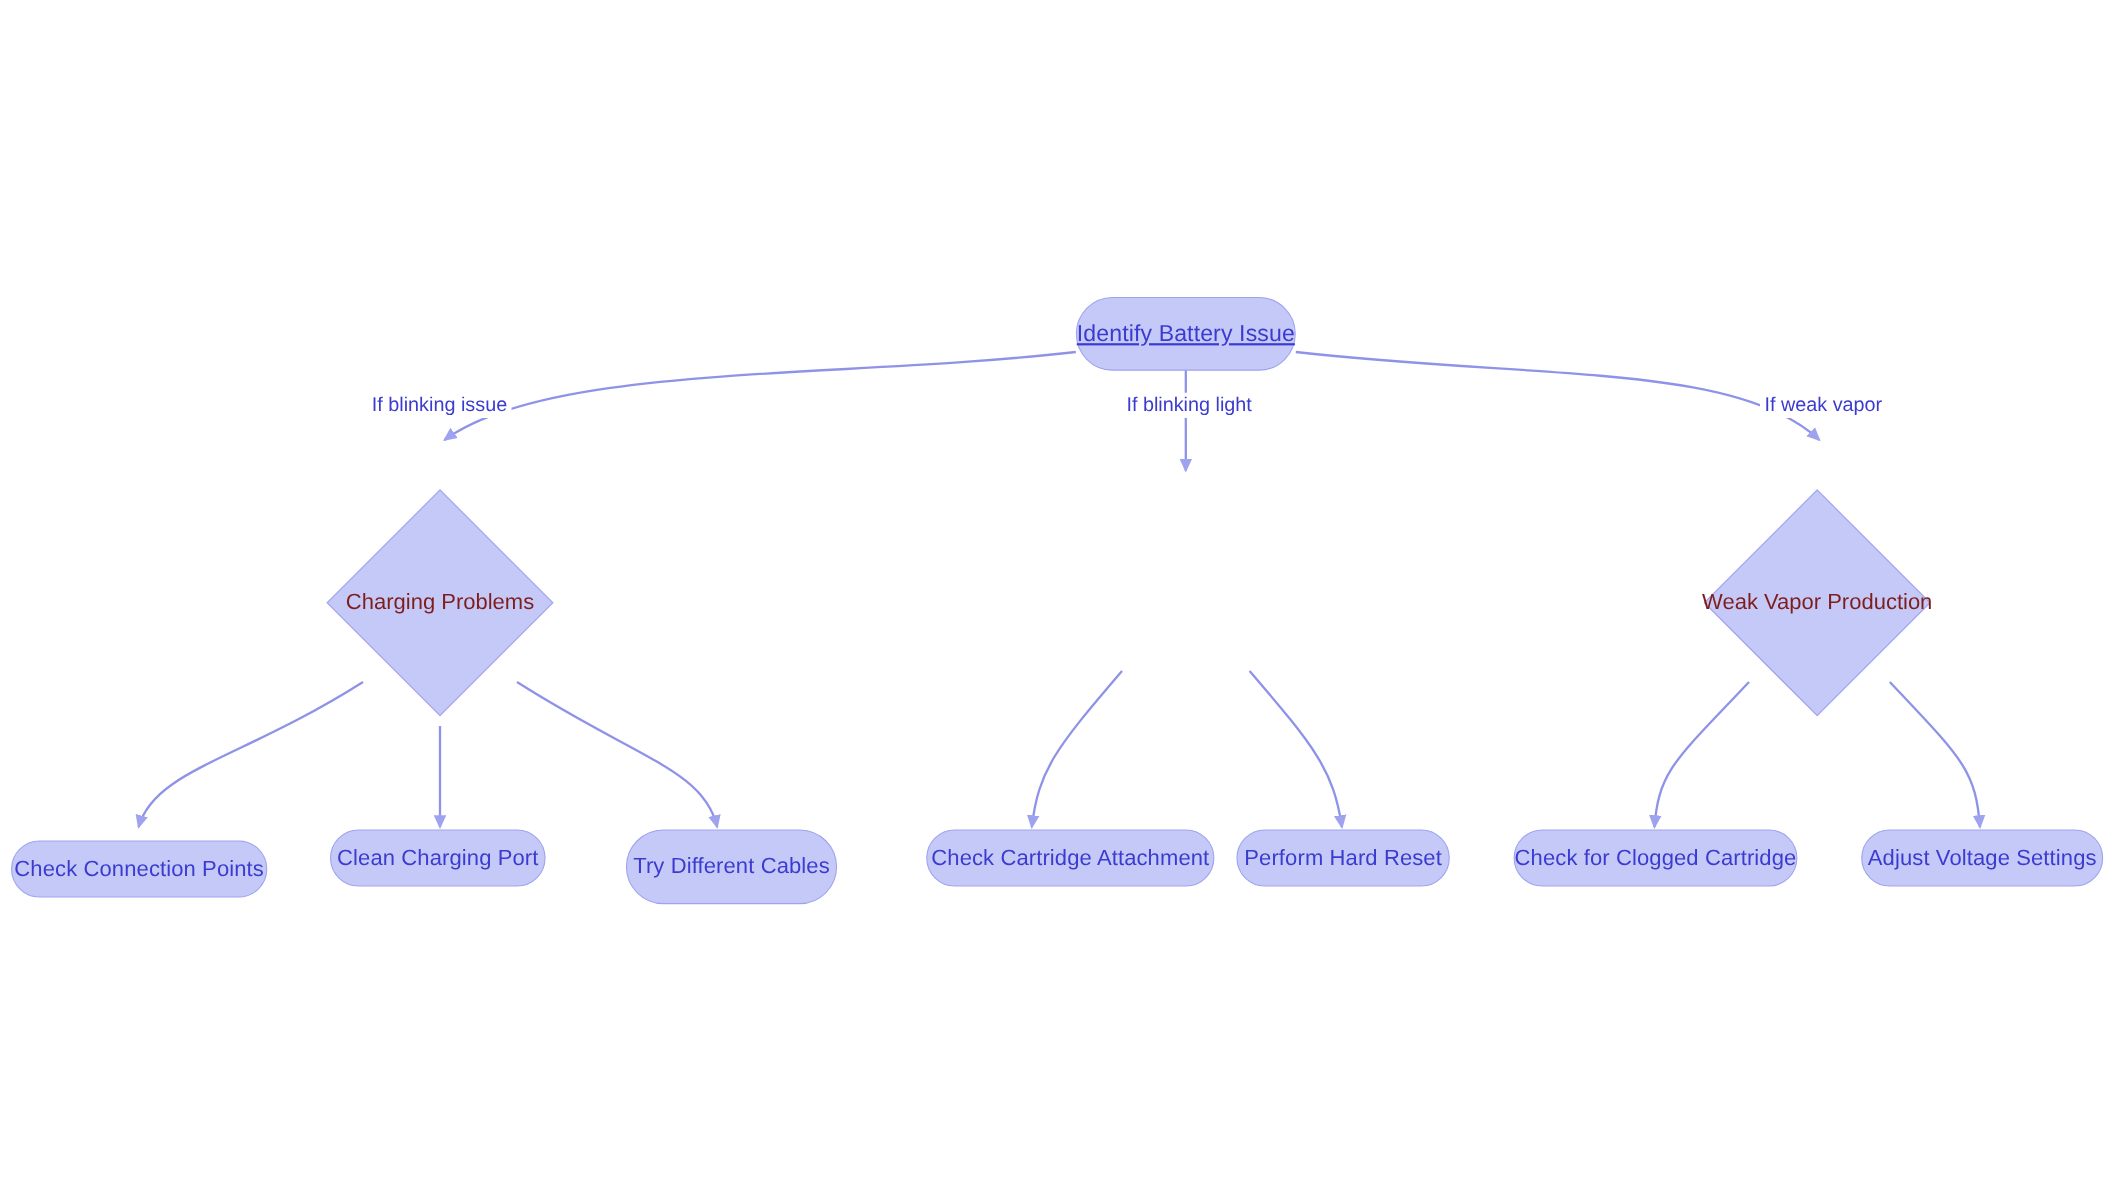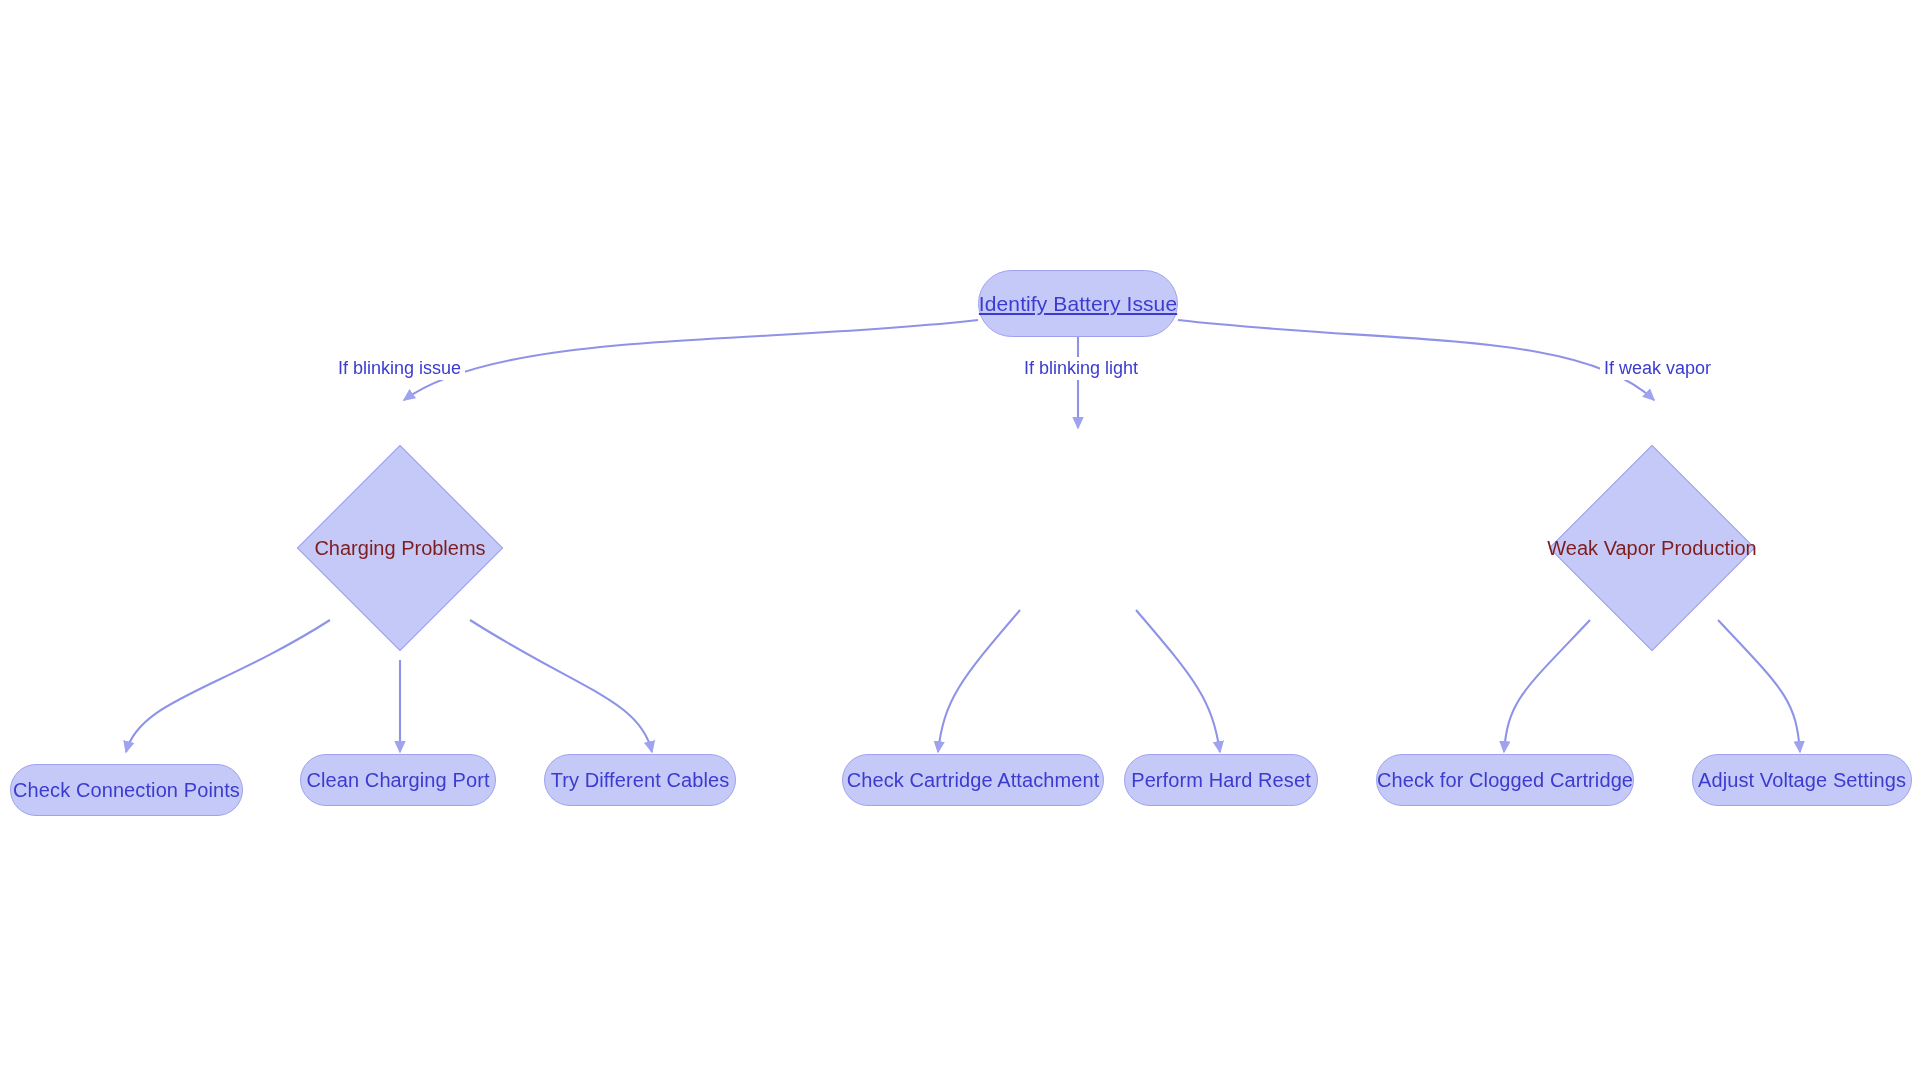--- a/index.html
+++ b/index.html
@@ -126,21 +126,21 @@
   </div>
 
   <div class="node node-pill" style="left:10px; top:764px; width:233px; height:52px;">
     <span>Check Connection Points</span>
   </div>
 
   <div class="node node-pill" style="left:300px; top:754px; width:196px; height:52px;">
     <span>Clean Charging Port</span>
   </div>
 
-  <div class="node node-pill" style="left:544px; top:754px; width:192px; height:52px;">
+  <div class="node node-pill" style="left:569px; top:754px; width:192px; height:68px;">
     <span>Try Different Cables</span>
   </div>
 
   <div class="node node-pill" style="left:806px; top:754px; width:262px; height:52px;margin-left:36px;">
     <span>Check Cartridge Attachment</span>
   </div>
 
   <div class="node node-pill" style="left:1124px; top:754px; width:194px; height:52px;">
     <span>Perform Hard Reset</span>
   </div>

